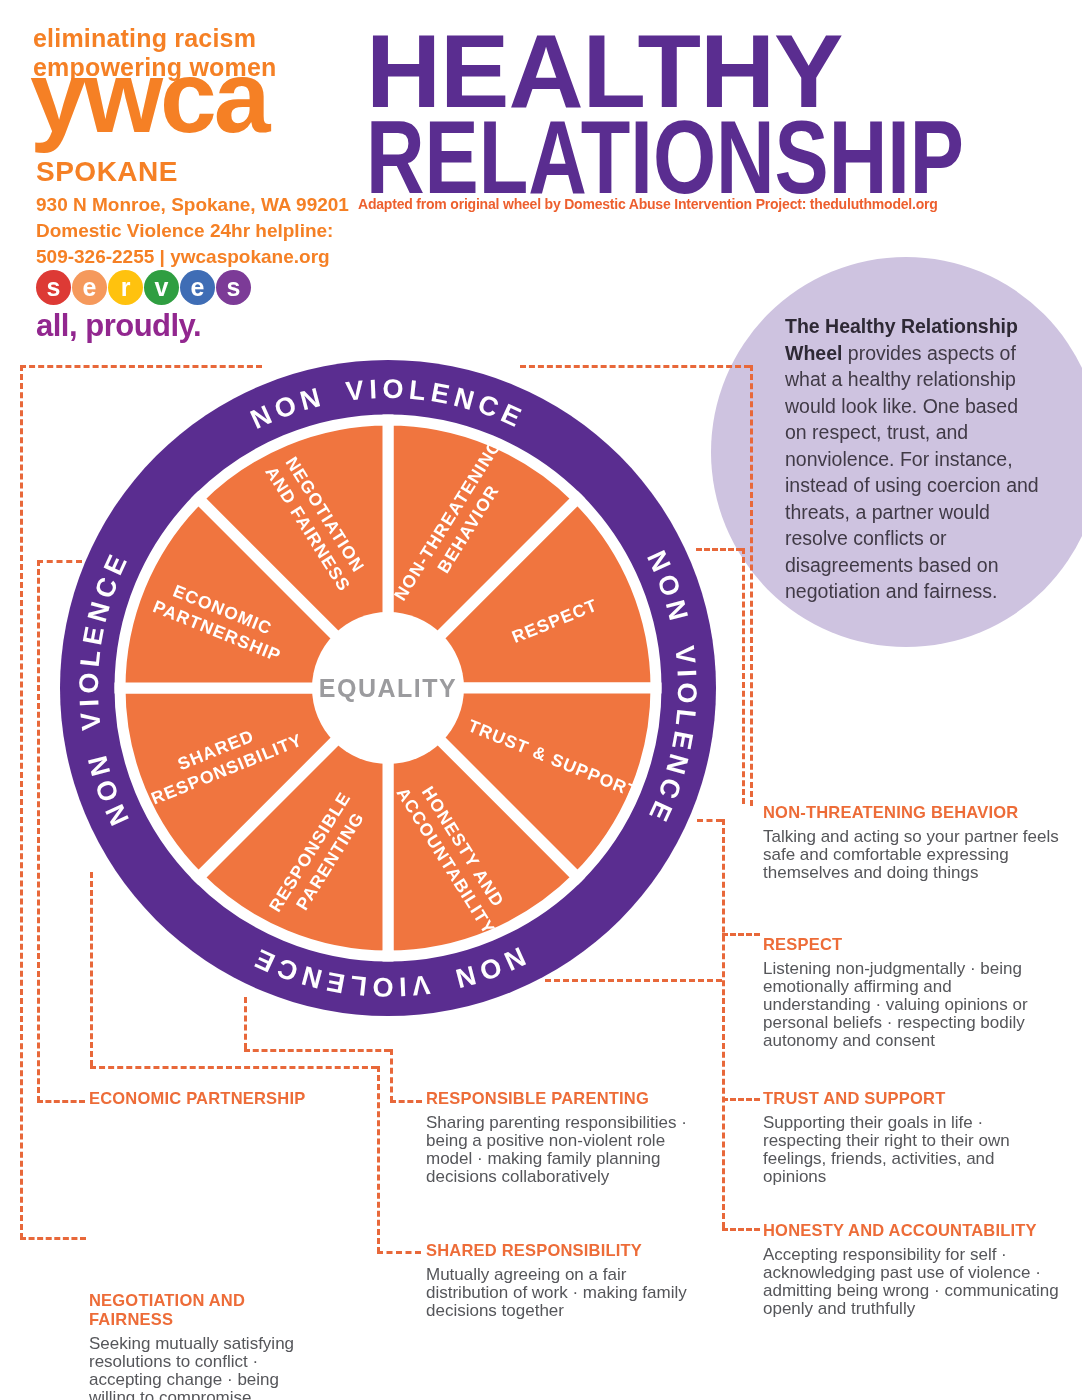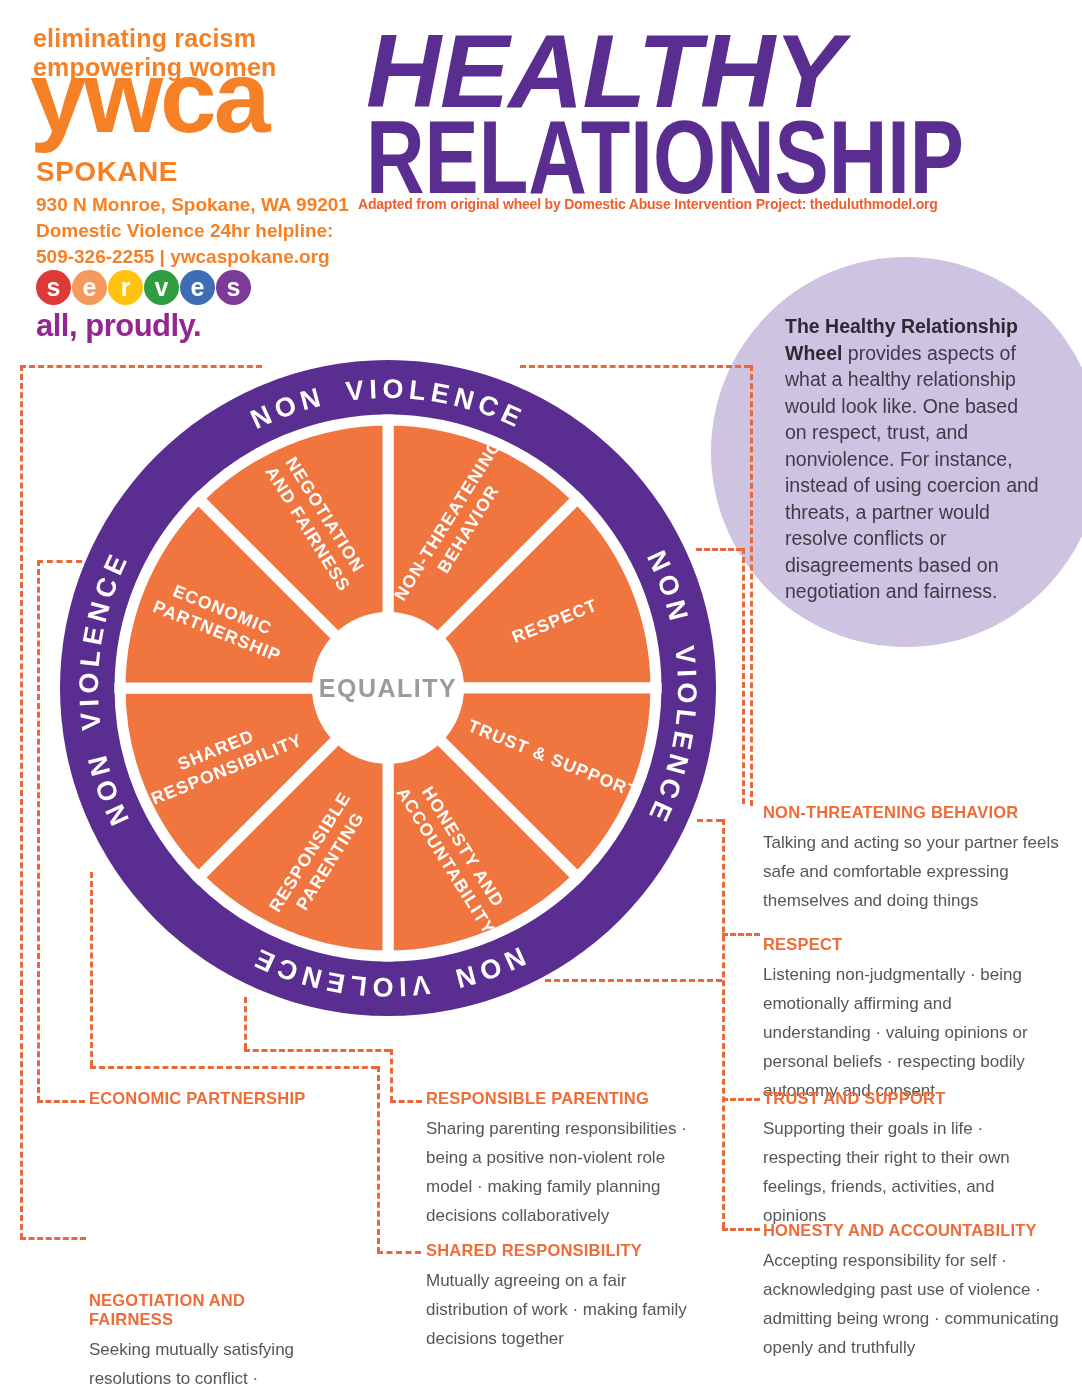--- a/index.html
+++ b/index.html
@@ -27,21 +27,21 @@
            color:var(--brand-orange);line-height:26px;}
   .serves{position:absolute;left:36px;top:270px;display:flex;gap:1px;}
   .serves-circle{width:35px;height:35px;border-radius:50%;display:flex;align-items:center;
                  justify-content:center;color:#fff;font-size:25px;font-weight:900;line-height:1;}
   .serves-tagline{position:absolute;left:36px;top:308px;font-size:31px;font-weight:700;
                   color:var(--serves-purple);letter-spacing:-.5px;}
 
   
   .title-line{position:absolute;left:366px;color:var(--purple);font-weight:900;
               font-size:104px;line-height:86px;letter-spacing:-1px;white-space:nowrap;}
-  .title-line.l1{top:28px;font-style:italic;}
+  .title-line.l1{top:28px;}
   .title-line.l2{top:114px;transform:scaleX(.78);transform-origin:left top;letter-spacing:0;}
   .subtitle{position:absolute;left:358px;top:196px;font-size:14px;font-weight:bold;
             color:#ED5F2E;letter-spacing:-.2px;}
 
   
   .intro-circle{position:absolute;left:711px;top:257px;width:390px;height:390px;
                 border-radius:50%;background:var(--lavender);}
   .intro-text{position:absolute;left:74px;top:56px;width:256px;font-size:19.5px;
               line-height:26.5px;color:#403A46;}
   .intro-text b{color:#2E2935;text-align:center;}
@@ -53,21 +53,21 @@
   .seg-label{fill:#fff;font-weight:bold;font-size:17.5px;letter-spacing:1.1px;text-anchor:middle;}
   .equality{fill:var(--equality-gray);font-weight:bold;font-size:25px;letter-spacing:1.5px;text-anchor:middle;}
 
   
   .dot-v{position:absolute;width:0;border-left:3px dashed var(--accent);}
   .dot-h{position:absolute;height:0;border-top:3px dashed var(--accent);}
 
   
   .desc{position:absolute;}
   .desc h3{font-size:16.5px;font-weight:bold;color:#ED6C38;letter-spacing:.2px;margin-bottom:6px;}
-  .desc p{font-size:17px;line-height:29px;color:var(--body-gray);}
+  .desc p{font-size:17px;line-height:18px;color:var(--body-gray);}
 </style>
 </head>
 <body>
 
 <div class="page">
 
   <div class="tagline">
     <div>eliminating racism</div>
     <div>empowering women</div>
   </div>

